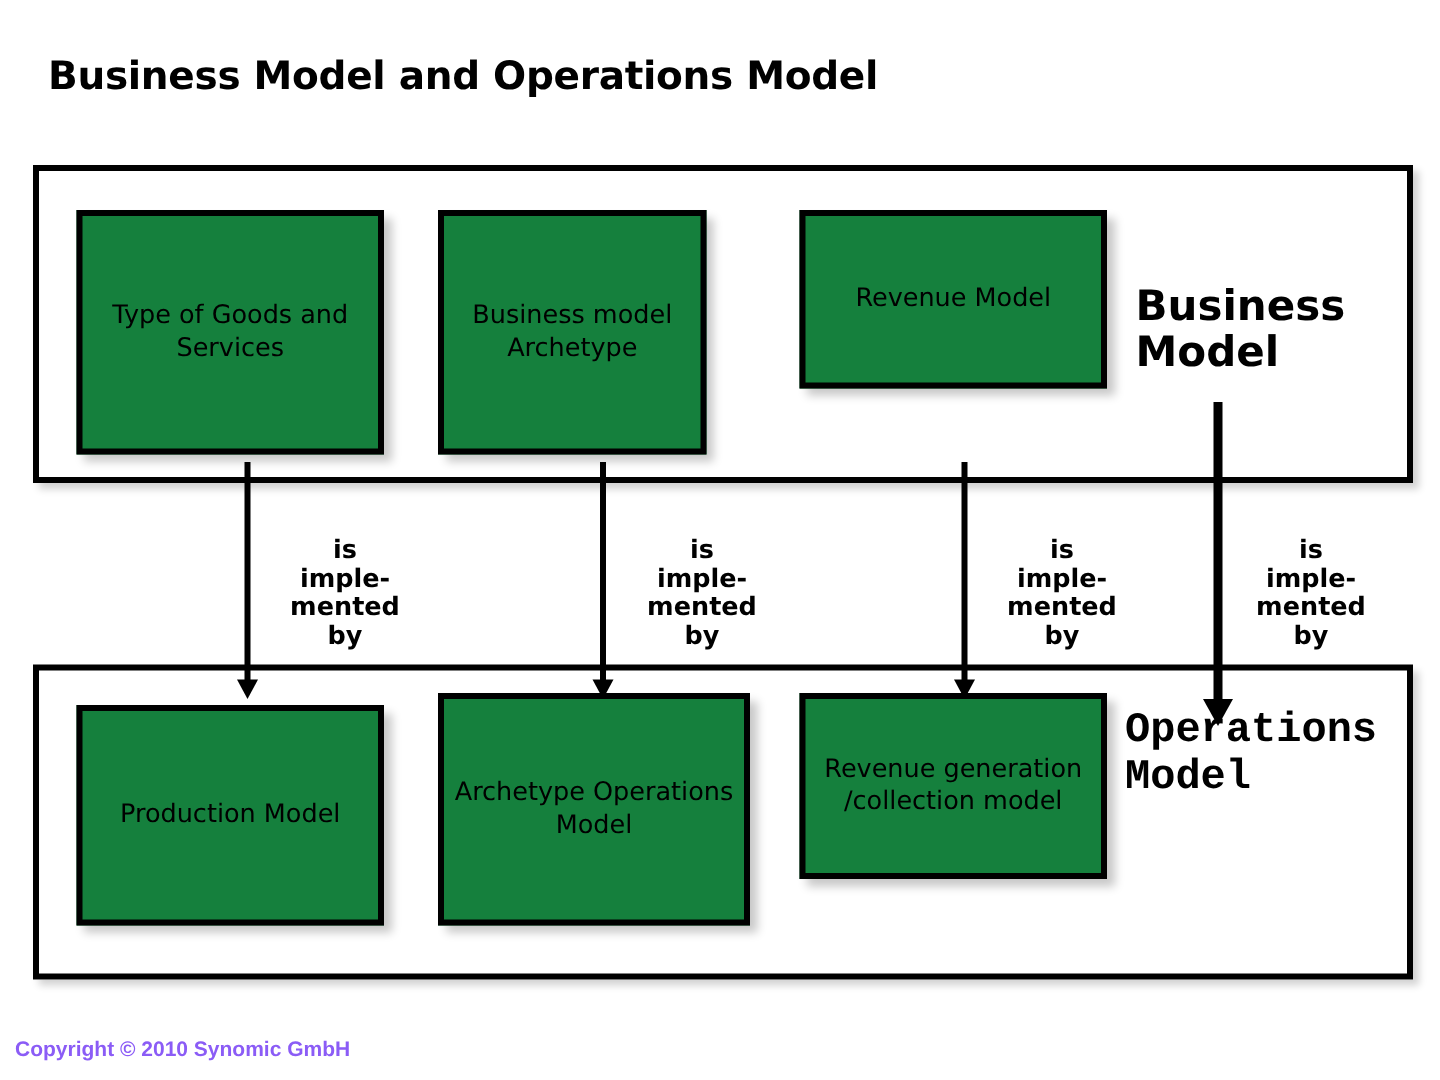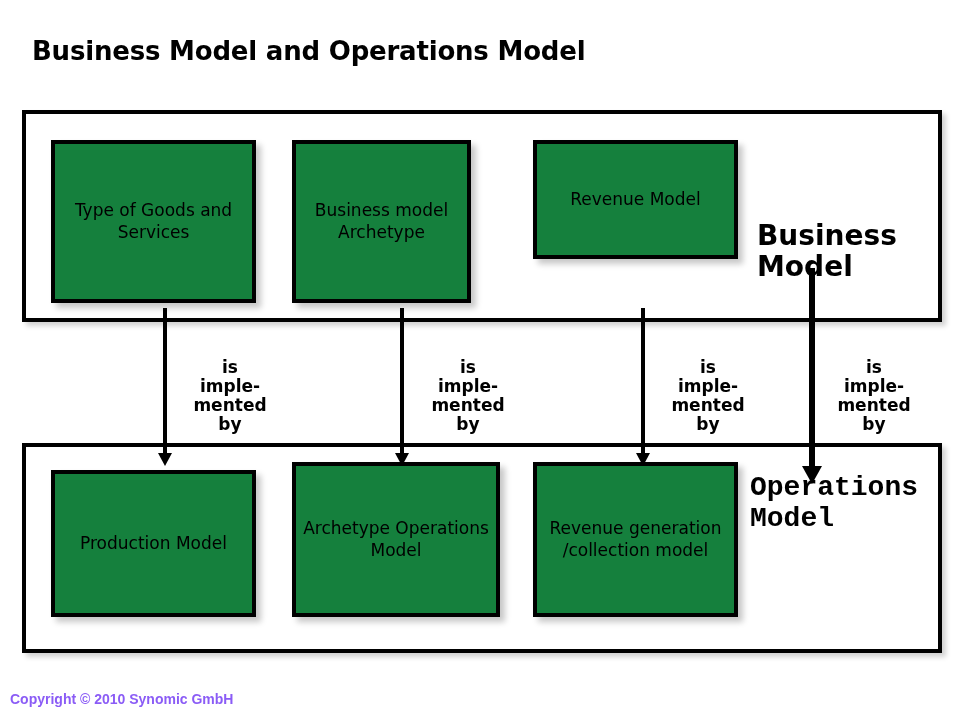--- a/index.html
+++ b/index.html
@@ -66,33 +66,33 @@
   }
 
   
   #box-type-goods      { left: 51px;  top: 140px; width: 205px; height: 163px; }
   #box-bm-archetype    { left: 292px; top: 140px; width: 179px; height: 163px; }
   #box-revenue-model   { left: 533px; top: 140px; width: 205px; height: 119px; }
 
   
   #box-production      { left: 51px;  top: 470px; width: 205px; height: 147px; }
   #box-bus-operations  { left: 292px; top: 462px; width: 208px; height: 155px; }
-  #box-revenue-gen     { left: 533px; top: 462px; width: 205px; height: 155px; }
+  #box-revenue-gen     { left: 533px; top: 462px; width: 205px; height: 124px; }
 
   
   .band-title {
     position: absolute;
     font-size: 28px;
     font-weight: bold;
     line-height: 1.12;
     text-align: left;
     white-space: pre-line;
     z-index: 4;
   }
-  #label-business-model   { left: 757px; top: 188px; margin-top: 32px; }
+  #label-business-model   { left: 757px; top: 188px; }
   #label-operations-model { left: 750px; top: 472px; font-family: Liberation Mono, monospace; }
 
   
   .arrow {
     position: absolute;
     z-index: 2;
   }
   .arrow .shaft {
     position: absolute;
     background: #000000;

